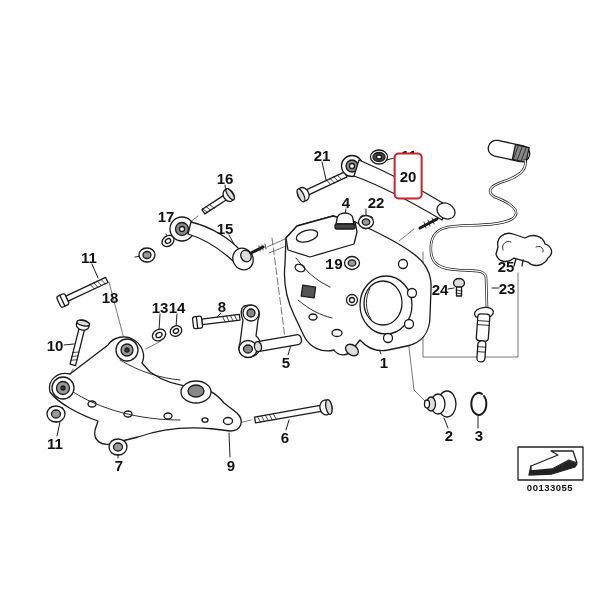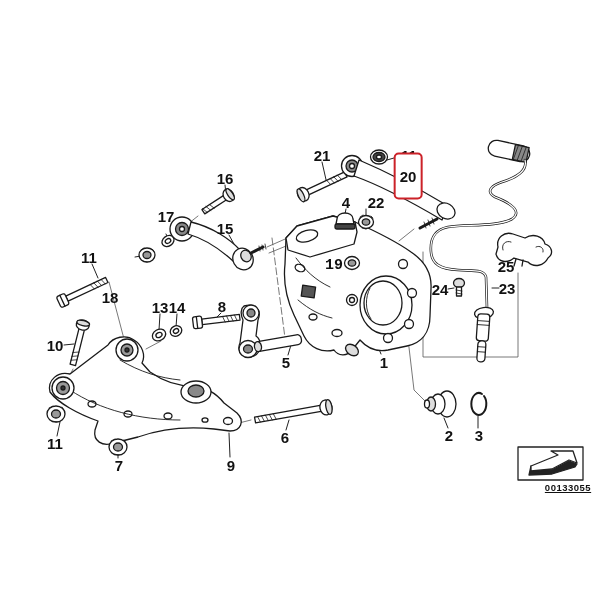--- a/index.html
+++ b/index.html
@@ -311,15 +311,15 @@
       <div class="lbl" style="left: 384px; top: 362px;">1</div>
       <div class="lbl" style="left: 55px; top: 443px;">11</div>
       <div class="lbl" style="left: 119px; top: 465px;">7</div>
       <div class="lbl" style="left: 231px; top: 465px;">9</div>
       <div class="lbl" style="left: 285px; top: 437px;">6</div>
       <div class="lbl" style="left: 449px; top: 435px;">2</div>
       <div class="lbl" style="left: 479px; top: 435px;">3</div>
       <div class="lbl" style="left: 440px; top: 289px;">24</div>
       <div class="lbl" style="left: 507px; top: 288px;">23</div>
       <div class="lbl" style="left: 506px; top: 266px;">25</div>
-      <div class="stamp-code" style="left: 568px; top: 482px; text-decoration: underline;">00133055</div>
+      <div class="stamp-code" style="left: 550px; top: 482px;">00133055</div>
     </div>
 </div>
 
 </body></html>

